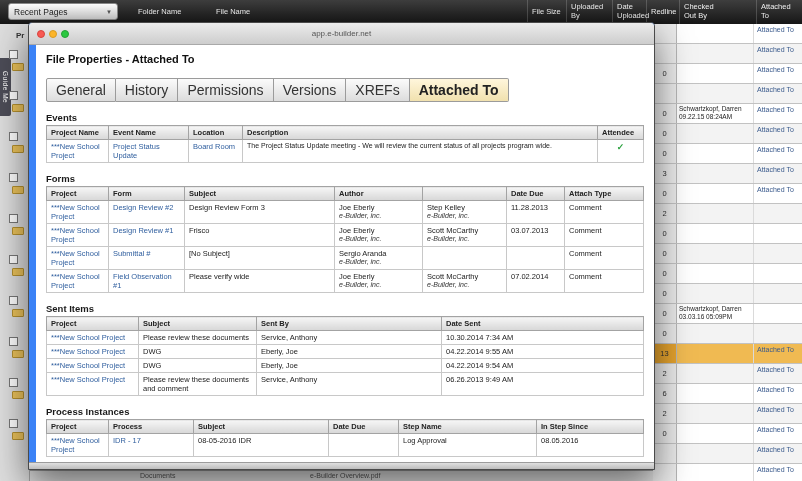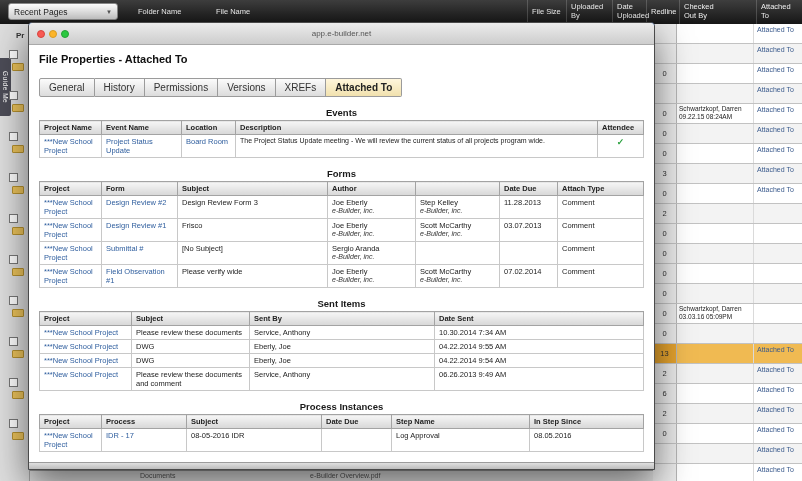--- a/index.html
+++ b/index.html
@@ -51,28 +51,28 @@
   #brandbar{height:20px;flex:none;background:linear-gradient(#585858,#1d1d1d);display:flex;align-items:center;padding:0 8px;color:#fff;}
   #logo{font-size:11px;font-weight:bold;font-style:italic;color:#fff;display:flex;align-items:flex-start;}
   #logo sup{font-size:6px;margin-left:1px;}
   #globe{width:9px;height:9px;border-radius:50%;background:radial-gradient(circle at 30% 30%,#cfe6ff,#3f7fc4 60%,#1d4f86);margin-left:3px;margin-top:2px;}
   #brand-right{margin-left:auto;display:flex;align-items:center;gap:9px;}
   #like-btn{display:flex;align-items:center;gap:3px;background:rgba(255,255,255,.12);border:1px solid rgba(255,255,255,.28);border-radius:2px;padding:1px 5px;font-size:7.5px;color:#f0f0f0;}
   #like-btn .thumb{font-size:8px;}
   #star-btn{font-size:9px;color:#cfc9a8;}
   #help-btn{font-size:9px;font-weight:bold;color:#e8e8e8;}
 
-  #content{flex:1;background:#fff;padding:8px 10px 10px;overflow:hidden;}
+  #content{flex:1;background:#fff;padding:8px 10px 10px;overflow:hidden;margin-left:7px;}
   #heading{font-size:11px;font-weight:bold;color:#111;margin-bottom:13px;}
   #tabs{display:flex;margin-bottom:9px;}
-  .tab{border:1px solid #9b9b9b;border-left:none;background:linear-gradient(#fbfbfb,#dcdcdc);padding:3px 9px;font-size:10px;color:#333;white-space:nowrap;}
+  .tab{border:1px solid #9b9b9b;border-left:none;background:linear-gradient(#fbfbfb,#dcdcdc);padding:3px 9px;font-size:14px;color:#333;white-space:nowrap;}
   .tab:first-child{border-left:1px solid #9b9b9b;border-radius:2px 0 0 2px;}
   .tab:last-child{border-radius:0 2px 2px 0;}
   .tab.active{background:linear-gradient(#fff6dc,#f1e1ae);font-weight:bold;color:#222;}
-  .sec-title{font-size:9.5px;font-weight:bold;color:#1a1a1a;margin:10px 0 2px;text-align:center;}
+  .sec-title{font-size:9.5px;font-weight:bold;color:#1a1a1a;margin:10px 0 2px;}
   .sec-title:first-of-type{margin-top:2px;}
   table.grid{width:100%;border-collapse:collapse;table-layout:fixed;border-radius:13px;}
   .grid th{background:linear-gradient(#f6f6f6,#d7d7d7);border:1px solid #a3a3a3;font-size:7.5px;font-weight:bold;color:#222;text-align:left;padding:2px 4px;}
   .grid td{border:1px solid #c8c8c8;font-size:7.5px;color:#222;padding:2px 4px;vertical-align:top;line-height:1.2;overflow:hidden;}
   .lnk{color:#2f5e9e;cursor:pointer;}
   td.check{color:#28a03c;text-align:center;font-weight:bold;font-size:9px;}
   .sub{font-style:italic;font-size:7px;color:#333;}
 
   .t-events th:nth-child(1){width:62px;} .t-events th:nth-child(2){width:80px;}
   .t-events th:nth-child(3){width:54px;} .t-events th:nth-child(5){width:46px;}

